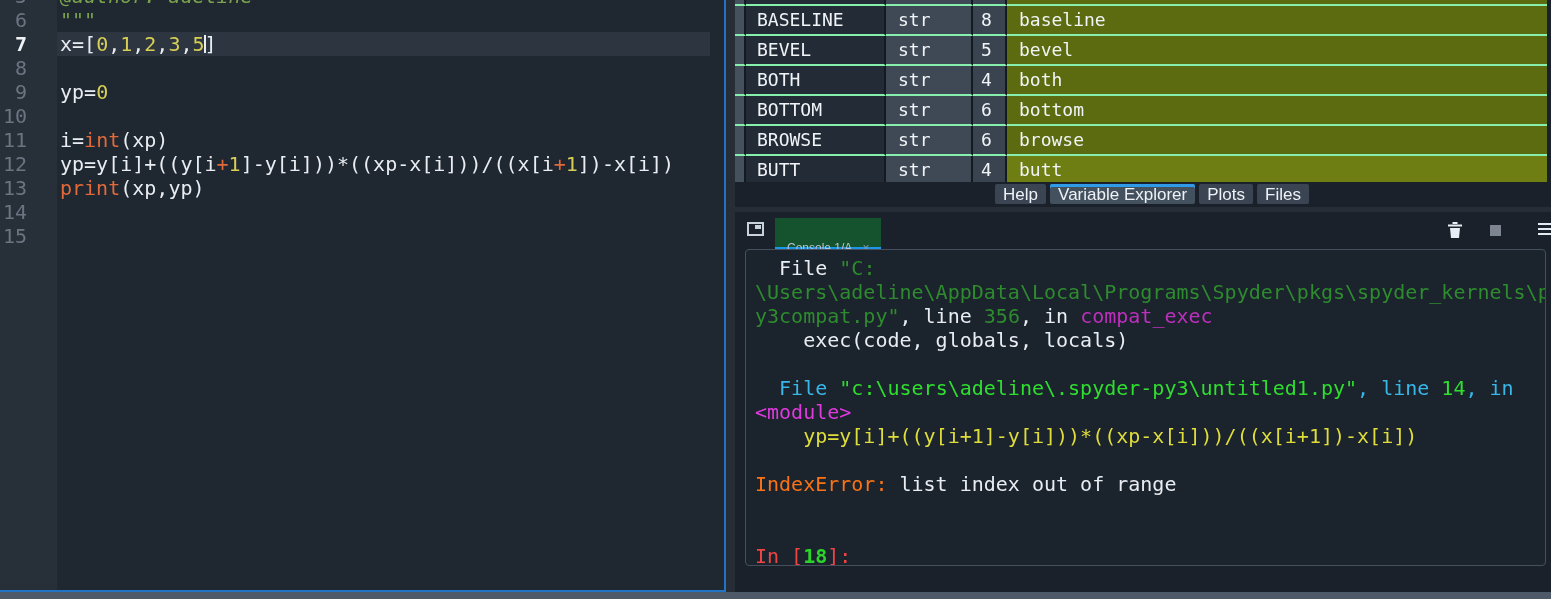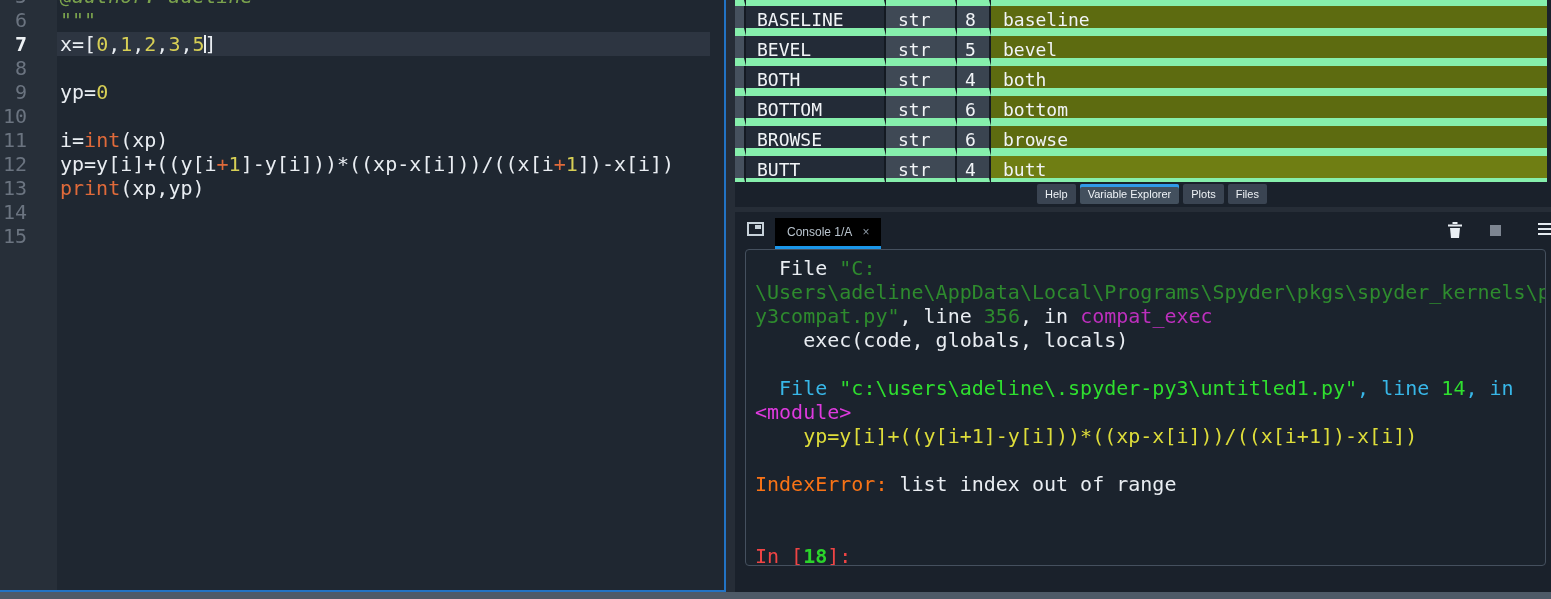--- a/index.html
+++ b/index.html
@@ -48,59 +48,59 @@
   
   #var-pane {
     position:absolute; top:0; left:0; right:0; height:207px;
     background:#1a212b; overflow:hidden;
   }
   #var-table {
     position:absolute; top:0; left:0; right:4px; height:182px; overflow:hidden;
   }
   .vrow { display:flex; height:30px; }
   .vrow.partial { height:6px; }
-  .vrow > div { border-bottom:8px solid #86efac; border-right:2px solid #141a22; }
+  .vrow > div { border-bottom:2px solid #86efac; border-right:2px solid #141a22; }
   .stub   { width:11px;  background:#46515e; }
   .cname  { width:140px; background:#232b37; padding-left:11px; }
-  .ctype  { width:71px;  background:#3f4955; padding-left:12px; }
+  .ctype  { width:87px;  background:#3f4955; padding-left:12px; }
   .csize  { width:34px;  background:#3a4450; padding-left:8px; }
   .cvalue { flex:1;      background:#5d6b10; padding-left:12px; border-right:none !important; }
   .vrow.bright .cvalue { background:#6f7e13; }
   .cname,.ctype,.csize,.cvalue {
     font:18px "DejaVu Sans Mono", monospace; color:#f1f4f7;
     line-height:27px; white-space:pre; overflow:hidden;
   }
   
   .pane-tabstrip {
     position:absolute; left:0; right:0; bottom:3px; height:20px;
     display:flex; justify-content:center; padding-left:18px;
   }
   .ptab {
     height:20px; line-height:21px; padding:0 8px; margin:0 2px;
-    background:#3a4452; color:#eef2f6; font-size:11px;
+    background:#3a4452; color:#eef2f6; font-size:17px;
     border-radius:2px; cursor:default;
   }
   .ptab.active { background:#43505e; box-shadow:inset 0 3px 0 #2f9ae8; }
   
   #console-pane {
     position:absolute; top:212px; left:0; right:0; height:380px;
     background:#1a212b; overflow:hidden;
   }
   #console-header { position:absolute; top:0; left:0; right:0; height:37px; }
   #window-icon {
     position:absolute; left:12px; top:10px; width:17px; height:14px;
     border:2px solid #c8d2da;
   }
   #window-icon span {
     position:absolute; right:1px; top:1px; width:6px; height:4px; background:#c8d2da;
   }
   #console-tab {
     position:absolute; left:40px; top:6px; height:31px;
-    background:#000000; box-shadow:inset 0 -3px 0 #1b96e8;
-    color:#b9c4ce; font-size:12px; line-height:29px; padding:0 12px;
+    background:#14532d; box-shadow:inset 0 -3px 0 #1b96e8;
+    color:#b9c4ce; font-size:12px; line-height:29px; padding:16px 12px;
     white-space:nowrap;
   }
   #console-tab .close { color:#8c98a4; margin-left:10px; font-size:12px; }
   #trash-button { position:absolute; left:712px; top:9px; width:16px; height:18px; }
   #stop-button {
     position:absolute; left:755px; top:13px; width:11px; height:11px; background:#7d8591;
   }
   #menu-button { position:absolute; left:803px; top:11px; width:16px; height:14px; }
   #menu-button i { display:block; height:2px; background:#e4eaf0; margin-bottom:3px; }
   #console-body {

